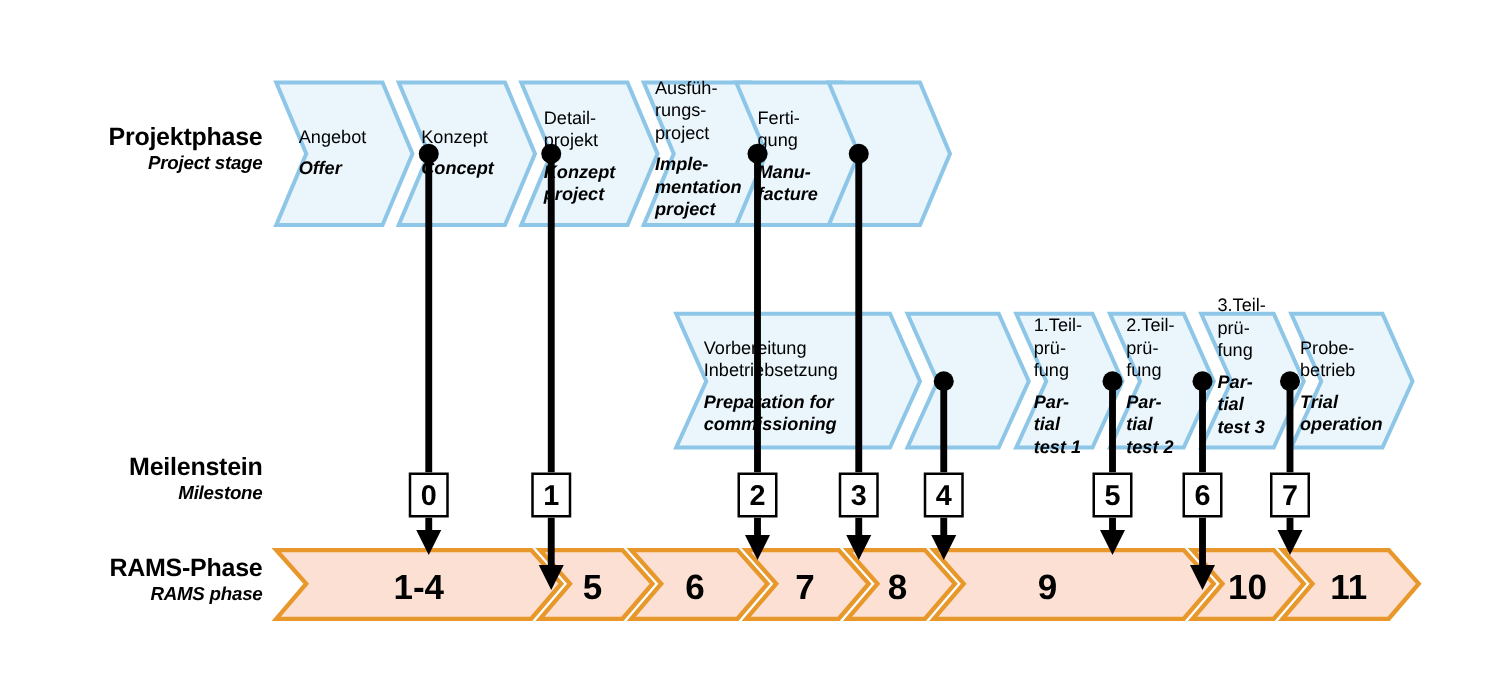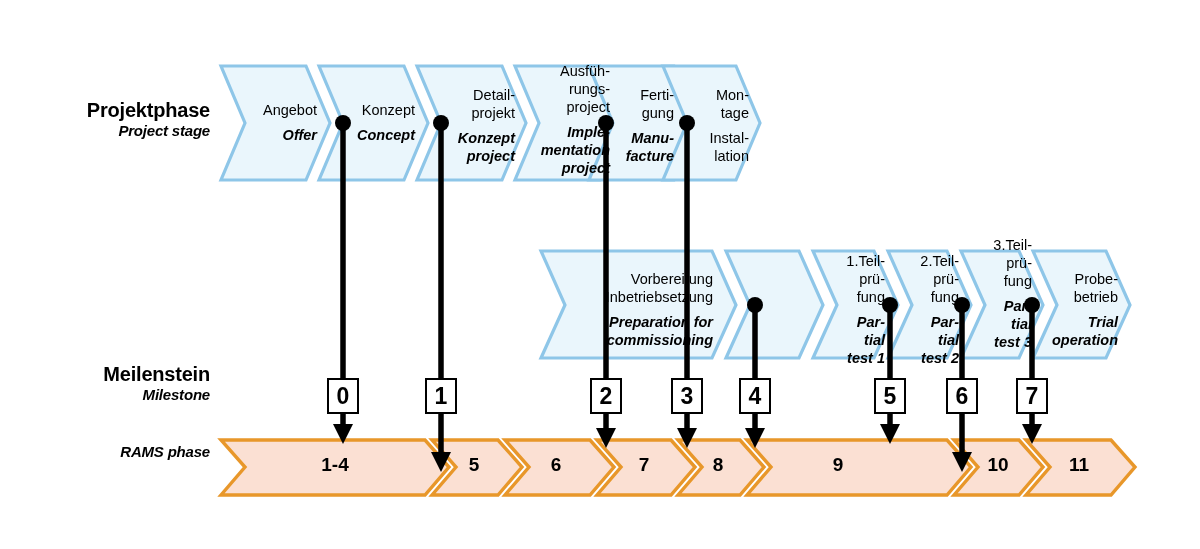--- a/index.html
+++ b/index.html
@@ -44,40 +44,40 @@
     font-style: italic;
     letter-spacing: -0.2px;
   }
   #label-project  { left: 10px; top: 98px;  width: 200px; }
   #label-milestone{ left: 10px; top: 362px; width: 200px; }
   #label-rams     { left: 10px; top: 443px; width: 200px; }
 
   
   .chev-text {
     position: absolute;
-    text-align: right;
+    text-align: left;
     line-height: 1.13;
     pointer-events: none;
   }
   .chev-text .de {
     font-size: 14.5px;
     font-weight: normal;
   }
   .chev-text .en {
     font-size: 14.5px;
     font-weight: bold;
     font-style: italic;
   }
   .chev-text .gap { display: block; height: 7px; }
 
   
   .rams-num {
     position: absolute;
     text-align: center;
-    font-size: 19px;
+    font-size: 28px;
     font-weight: bold;
     top: 454px;
     pointer-events: none;
   }
 
   
   .ms-box {
     position: absolute;
     width: 32px;
     height: 36px;
@@ -174,20 +174,21 @@
     <div class="de">Projektphase</div>
     <div class="en">Project stage</div>
   </div>
 
   <div class="row-label" id="label-milestone">
     <div class="de">Meilenstein</div>
     <div class="en">Milestone</div>
   </div>
 
   <div class="row-label" id="label-rams">
+    <div class="de">RAMS-Phase</div>
     <div class="en">RAMS phase</div>
   </div>
 
   <div class="chev-text" style="left:239px; top:101px; width:78px;">
     <span class="de">Angebot</span>
     <span class="gap"></span>
     <span class="en">Offer</span>
   </div>
 
   <div class="chev-text" style="left:337px; top:101px; width:78px;">
@@ -215,27 +216,20 @@
   </div>
 
   <div class="chev-text" style="left:606px; top:86px; width:68px;">
     <span class="de">Ferti-</span><br>
     <span class="de">gung</span>
     <span class="gap"></span>
     <span class="en">Manu-</span><br>
     <span class="en">facture</span>
   </div>
 
-  <div class="chev-text" style="left:681px; top:86px; width:68px;">
-    <span class="de">Mon-</span><br>
-    <span class="de">tage</span>
-    <span class="gap"></span>
-    <span class="de">Instal-</span><br>
-    <span class="de">lation</span>
-  </div>
 
   <div class="chev-text" style="left:563px; top:270px; width:150px;">
     <span class="de">Vorbereitung</span><br>
     <span class="de">Inbetriebsetzung</span>
     <span class="gap"></span>
     <span class="en">Preparation for</span><br>
     <span class="en">commissioning</span>
   </div>
 
 

